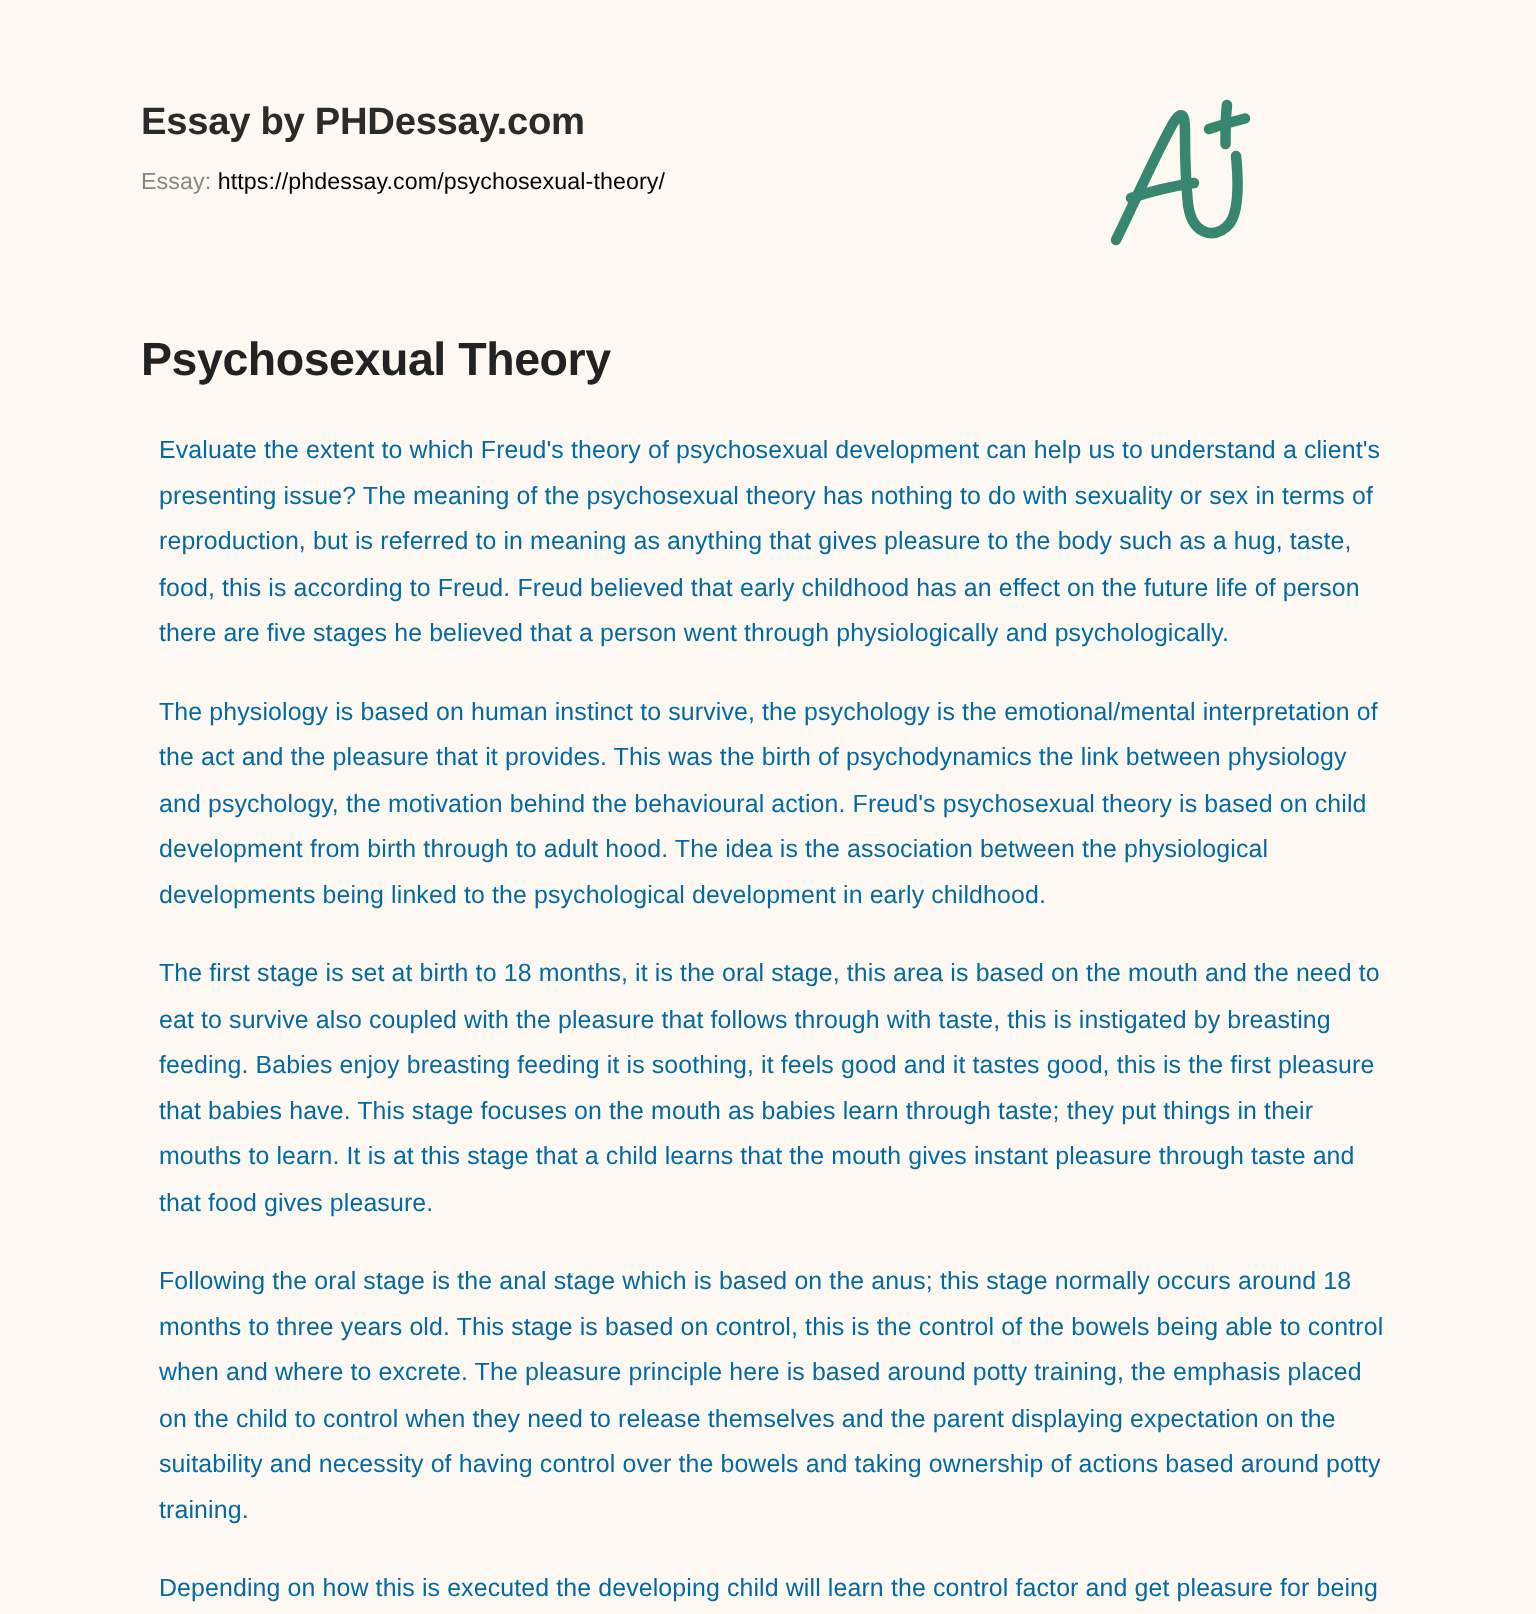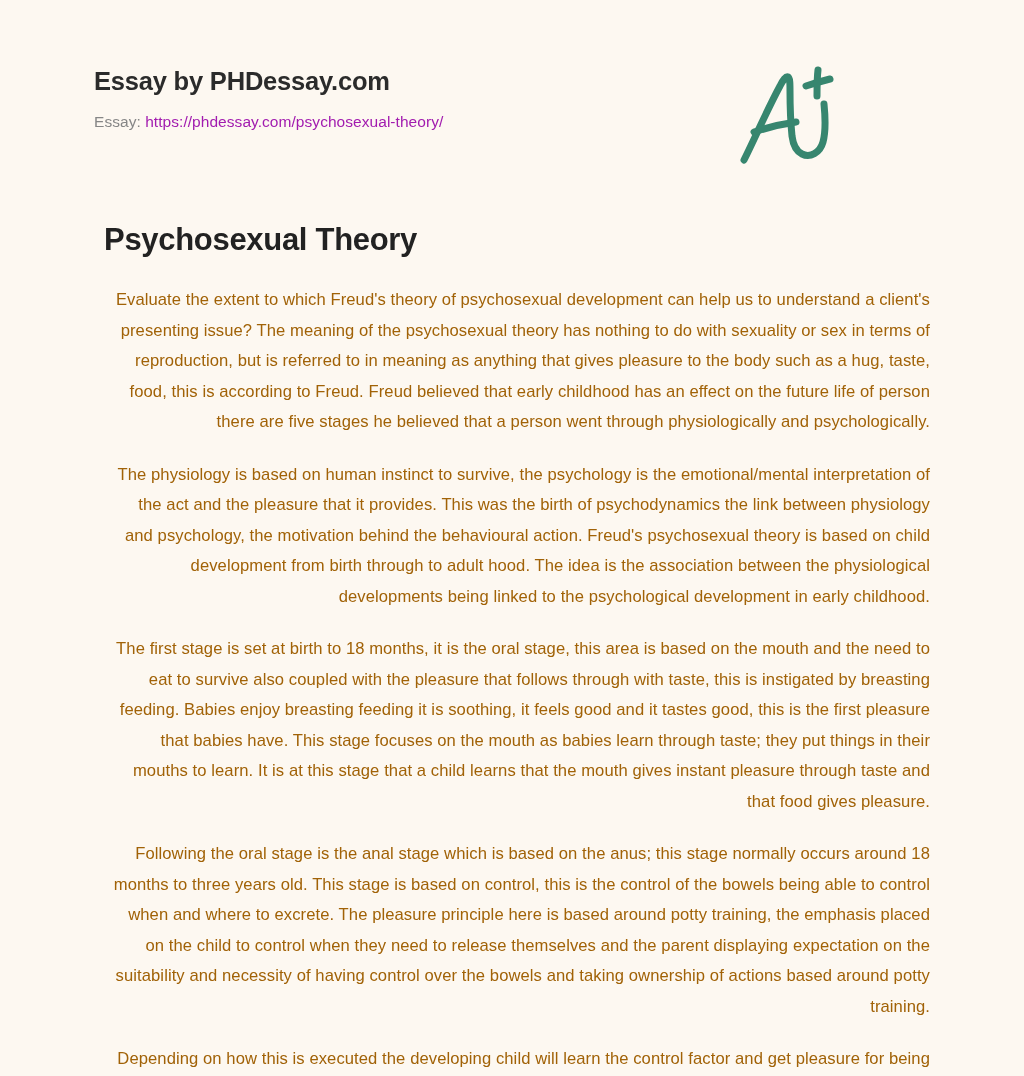--- a/index.html
+++ b/index.html
@@ -31,53 +31,53 @@
     line-height: 1.2;
   }
   .source-line {
     margin-top: 15px;
     font-size: 15.5px;
     color: #868686;
     line-height: 1.3;
     letter-spacing: 0.05px;
   }
   .source-link {
-    color: #a21caf;
+    color: #000000;
     text-decoration: none;
   }
   .logo {
     position: absolute;
     right: 84px;
     top: 64px;
     width: 110px;
     height: 105px;
   }
   .logo svg { display: block; width: 110px; height: 105px; }
   .title {
     position: absolute;
-    left: 104px;
+    left: 94px;
     top: 222px;
     font-size: 31px;
     font-weight: 700;
     color: #222222;
     letter-spacing: -0.3px;
   }
   .article {
     position: absolute;
     left: 94px;
     top: 285px;
     width: 836px;
   }
   .para {
     font-size: 16.6px;
     line-height: 30.5px;
-    color: #a16207;
+    color: #0369a1;
     margin-bottom: 22px;
     letter-spacing: 0.005em;
-    text-align: right;
+    text-align: left;
     margin-left: 12px;
   }
   .para:last-child { margin-bottom: 0; }
 </style>
 </head>
 <body>
 
 <div class="page">
 
   <div class="header">

